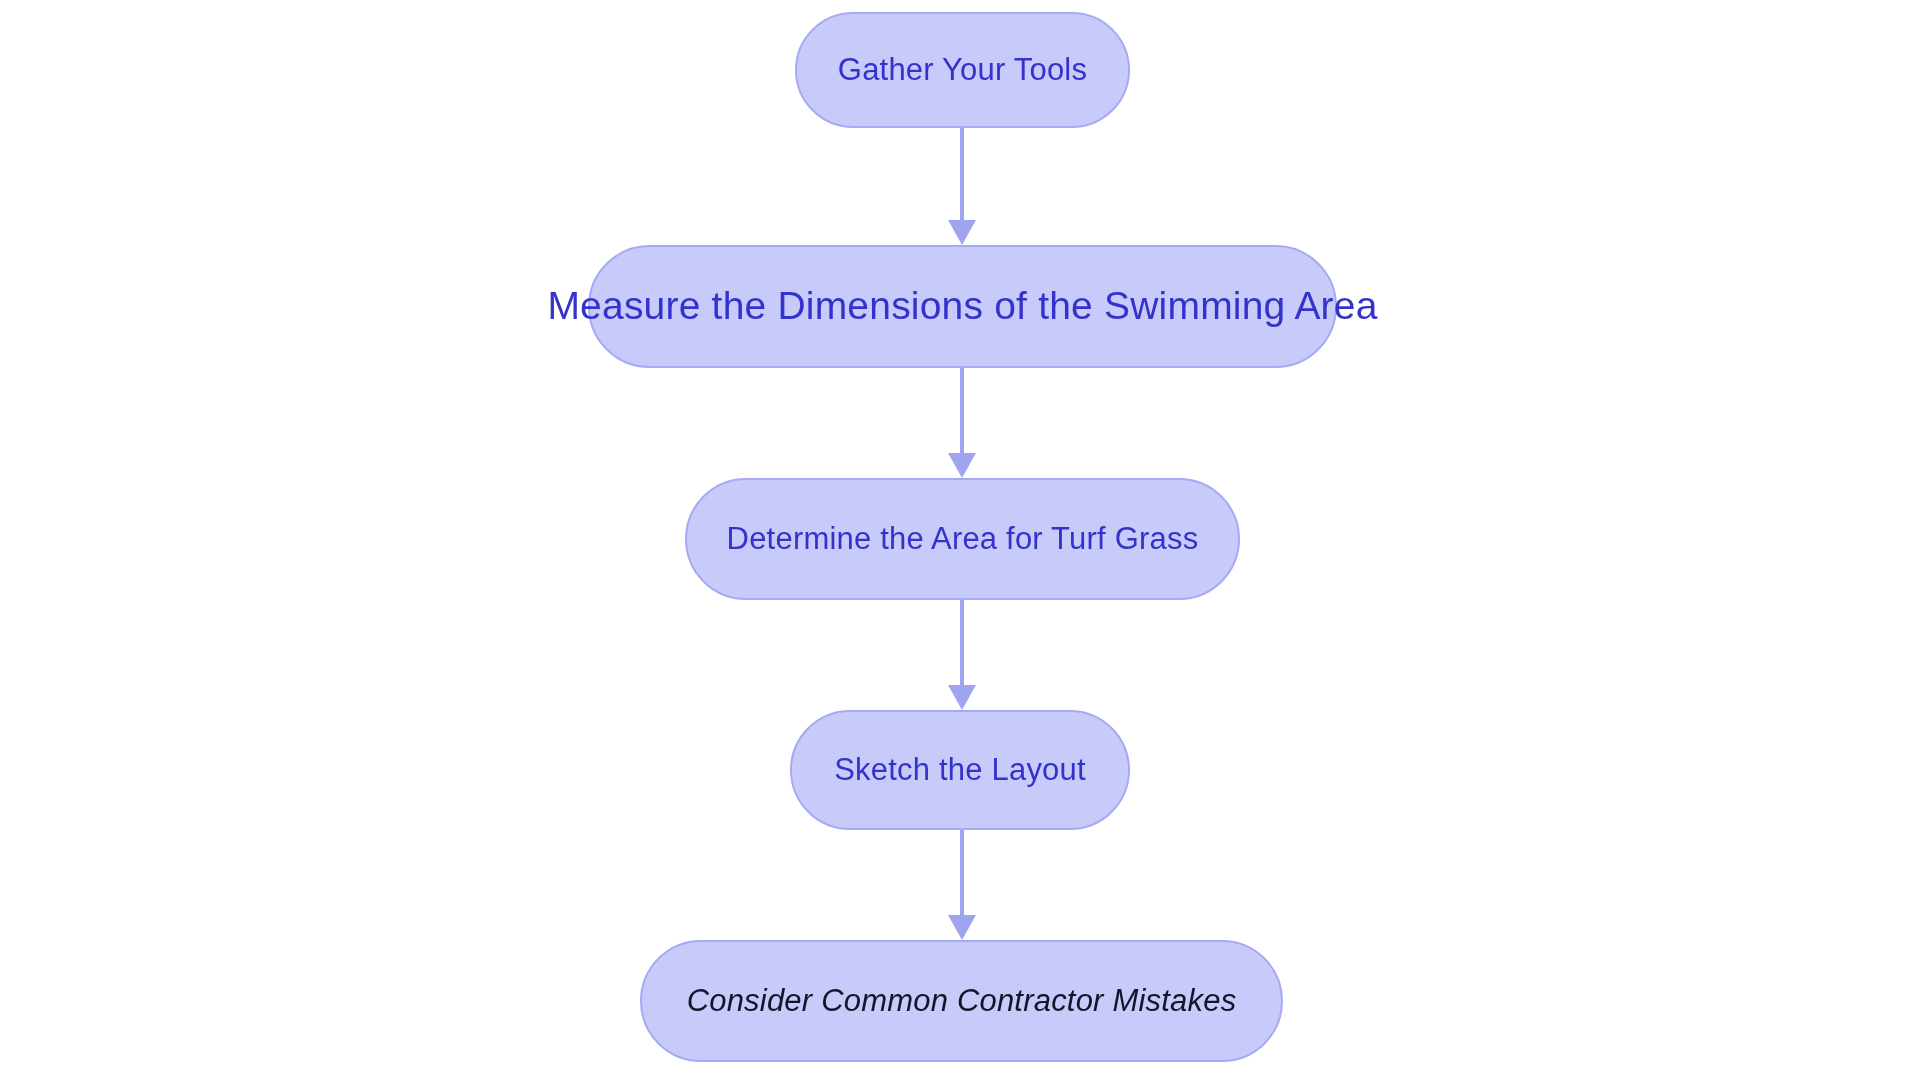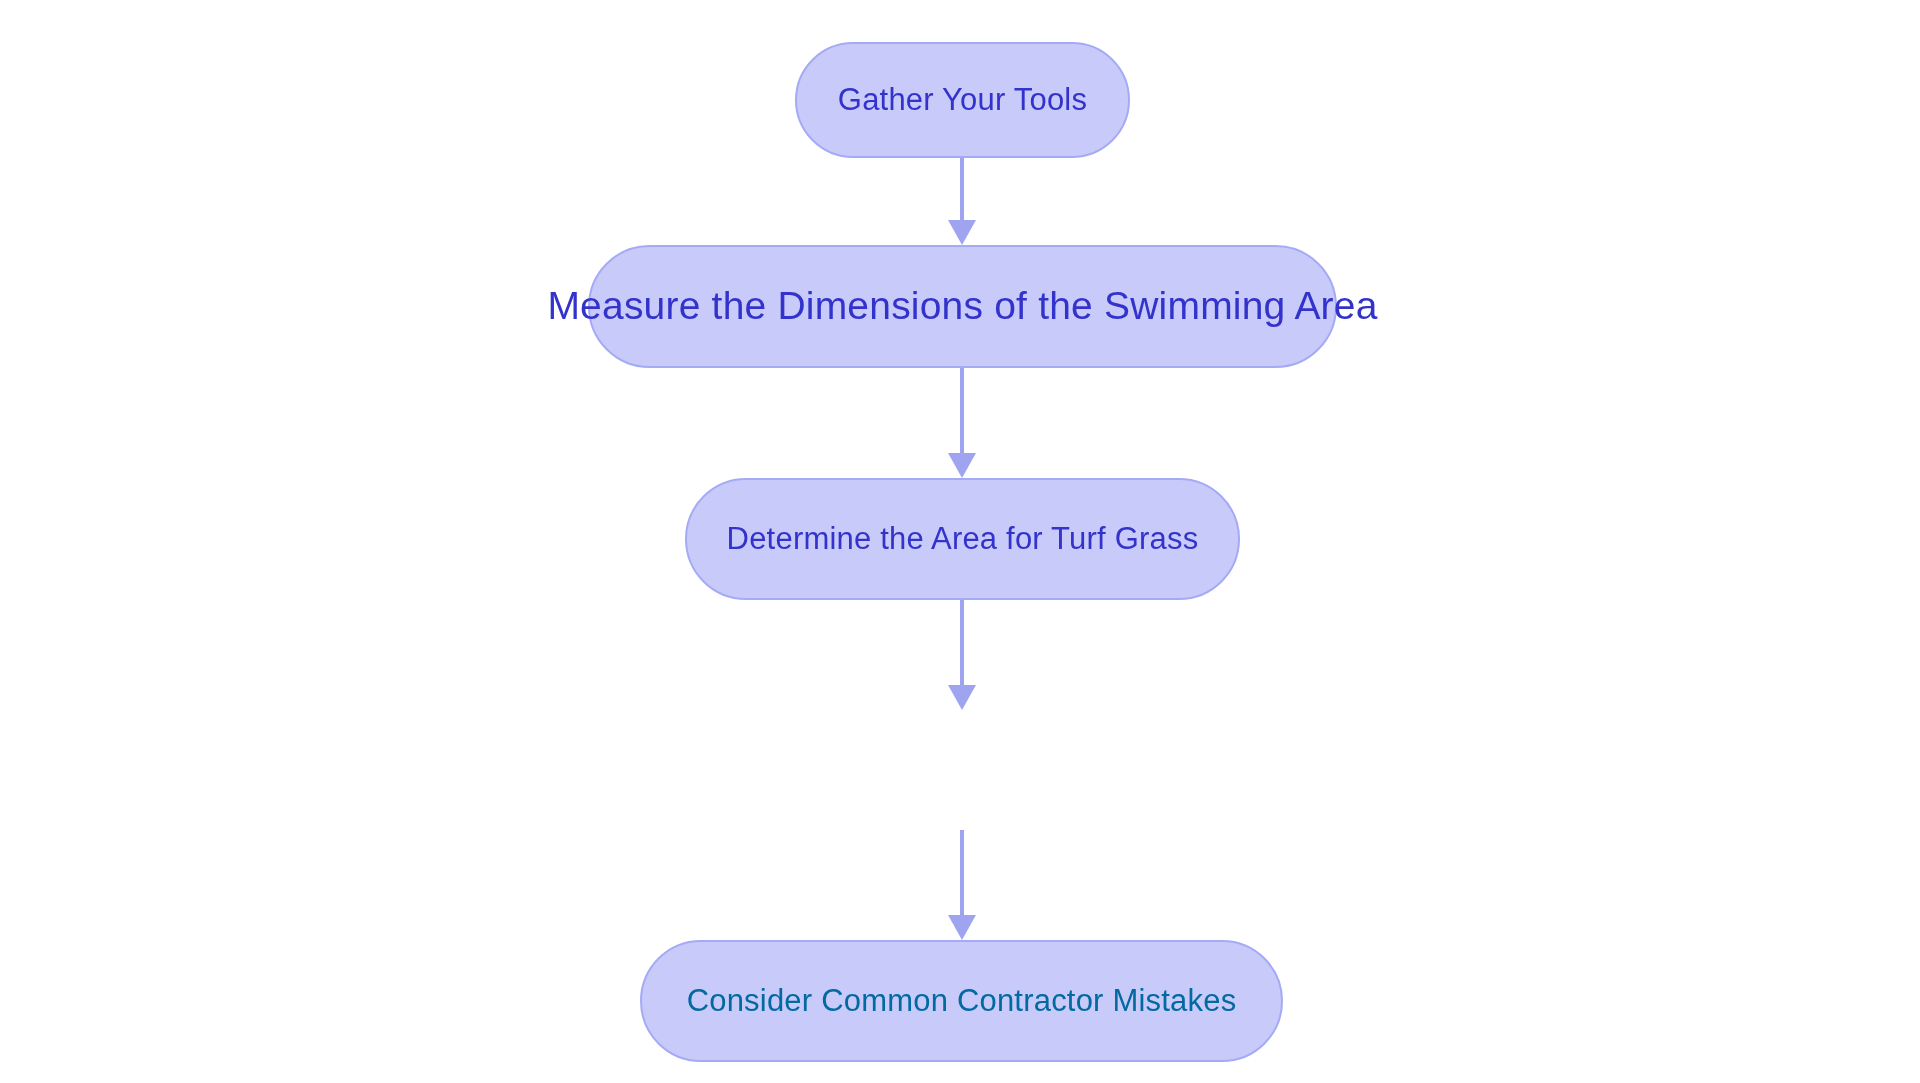--- a/index.html
+++ b/index.html
@@ -64,30 +64,33 @@
       <g>
         <line x1="962" y1="600" x2="962" y2="685" stroke="#9fa4f0" stroke-width="4"></line>
         <polygon points="948,685 976,685 962,710" fill="#9fa4f0"></polygon>
       </g>
       <g>
         <line x1="962" y1="830" x2="962" y2="915" stroke="#9fa4f0" stroke-width="4"></line>
         <polygon points="948,915 976,915 962,940" fill="#9fa4f0"></polygon>
       </g>
     </svg>
 
-  <div class="flow-node" style="left: 795px; top: 12px; width: 335px; height: 116px; background: rgb(200, 203, 250); border-color: rgb(165, 170, 245); border-width: 2px; border-radius: 58px; margin-top: 30px;">
+  <div class="flow-node" style="left: 795px; top: 12px; width: 335px; height: 116px; background: rgb(200, 203, 250); border-color: rgb(165, 170, 245); border-width: 2px; border-radius: 58px;">
     <span class="flow-node-label" style="color: rgb(51, 51, 204); font-size: 31px;">Gather Your Tools</span>
   </div>
 
   <div class="flow-node" style="left: 588px; top: 245px; width: 749px; height: 123px; background: rgb(200, 203, 250); border-color: rgb(165, 170, 245); border-width: 2px; border-radius: 61.5px;">
     <span class="flow-node-label" style="color: rgb(51, 51, 204); font-size: 39px;">Measure the Dimensions of the Swimming Area</span>
   </div>
 
   <div class="flow-node" style="left: 685px; top: 478px; width: 555px; height: 122px; background: rgb(200, 203, 250); border-color: rgb(165, 170, 245); border-width: 2px; border-radius: 61px;">
     <span class="flow-node-label" style="color: rgb(51, 51, 204); font-size: 31px;">Determine the Area for Turf Grass</span>
   </div>
 
+  <div class="flow-node" style="left: 790px; top: 710px; width: 340px; height: 120px; background: rgb(200, 203, 250); border-color: rgb(165, 170, 245); border-width: 2px; border-radius: 60px;">
+    <span class="flow-node-label" style="color: rgb(51, 51, 204); font-size: 31px;">Sketch the Layout</span>
+  </div>
 
   <div class="flow-node" style="left: 640px; top: 940px; width: 643px; height: 122px; background: rgb(200, 203, 250); border-color: rgb(165, 170, 245); border-width: 2px; border-radius: 61px;">
-    <span class="flow-node-label" style="color: #0369a1; font-size: 31px;">Consider Common Contractor Mistakes</span>
+    <span class="flow-node-label" style="color: #0f172a; font-size: 31px; font-style: italic;">Consider Common Contractor Mistakes</span>
   </div>
 
 </div>
 
 </body></html>

